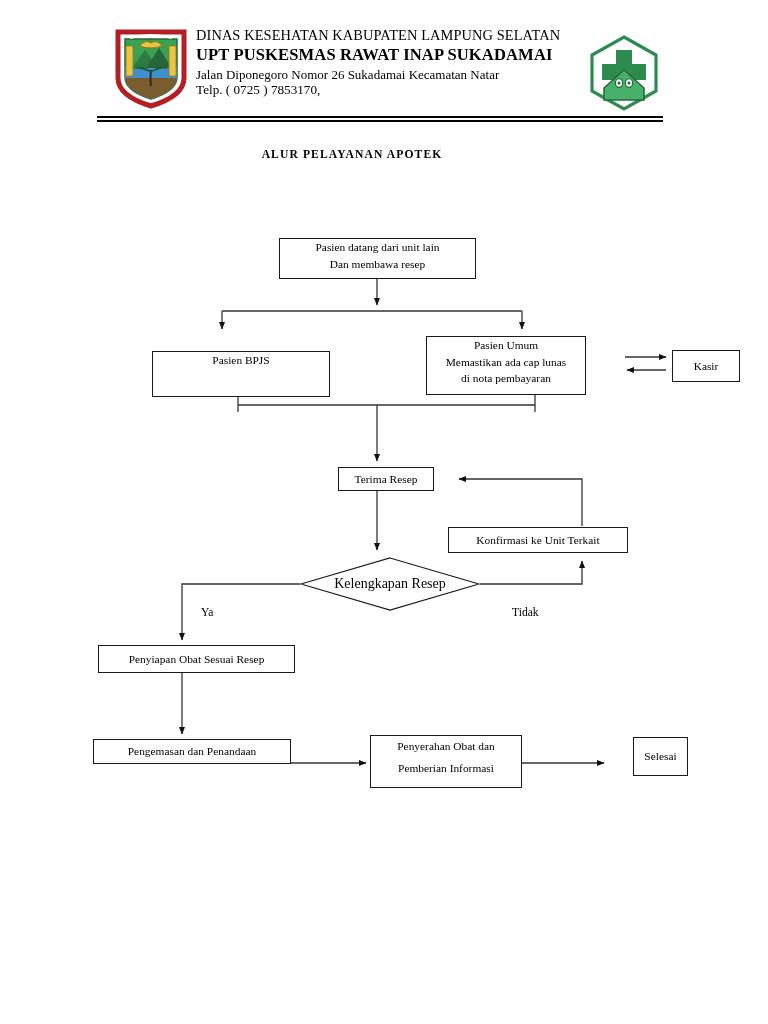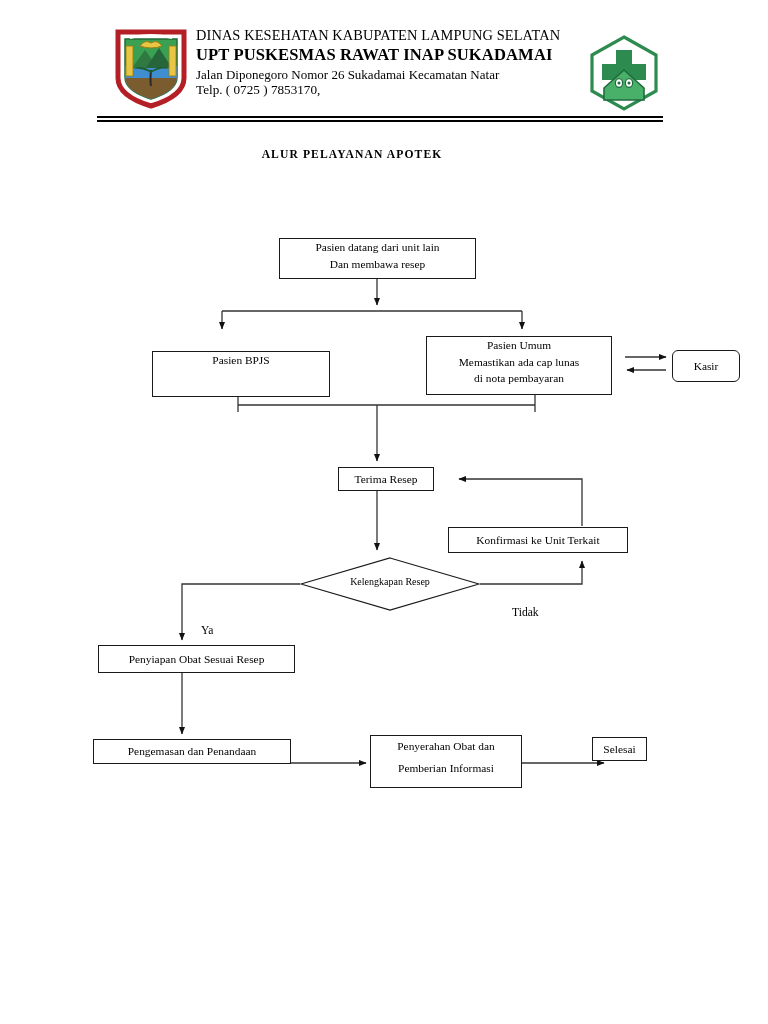--- a/index.html
+++ b/index.html
@@ -125,21 +125,21 @@
   #node-kelengkapan {
     position: absolute;
     left: 300px; top: 557px;
     width: 180px; height: 54px;
   }
   #node-kelengkapan .dia-label {
     position: absolute;
     left: 0; top: 19px;
     width: 180px;
     text-align: center;
-    font-size: 10px;
+    font-size: 14px;
   }
 
   .branch-label {
     position: absolute;
     font-size: 11.6px;
   }
 
   svg.lines {
     position: absolute;
     left: 0; top: 0;
@@ -234,58 +234,58 @@
 
   <div class="node" id="node-start" style="left:279px; top:238px; width:197px; height:41px;">
     <span class="node-text">Pasien datang dari unit lain</span>
     <span class="node-text">Dan membawa resep</span>
   </div>
 
   <div class="node" id="node-bpjs" style="left:152px; top:351px; width:178px; height:46px;">
     <span class="node-text">Pasien BPJS</span>
   </div>
 
-  <div class="node" id="node-umum" style="left:426px; top:336px; width:186px; height:59px;">
+  <div class="node" id="node-umum" style="left:426px; top:336px; width:160px; height:59px;">
     <span class="node-text">Pasien Umum</span>
     <span class="node-text">Memastikan ada cap lunas</span>
     <span class="node-text">di nota pembayaran</span>
   </div>
 
-  <div class="node vcenter" id="node-kasir" style="left:672px; top:350px; width:68px; height:32px;border-radius:6px;">
+  <div class="node vcenter" id="node-kasir" style="left:672px; top:350px; width:68px; height:32px;">
     <span class="node-text">Kasir</span>
   </div>
 
   <div class="node vcenter" id="node-terima" style="left:338px; top:467px; width:96px; height:24px;">
     <span class="node-text">Terima Resep</span>
   </div>
 
   <div class="node vcenter" id="node-konfirmasi" style="left:448px; top:527px; width:180px; height:26px;">
     <span class="node-text">Konfirmasi ke Unit Terkait</span>
   </div>
 
   <div id="node-kelengkapan">
     <svg viewBox="0 0 180 54" width="180" height="54">
       <polygon points="90,1 179,27 90,53 1,27" fill="#ffffff" stroke="#1a1a1a" stroke-width="1.2"></polygon>
     </svg>
     <span class="dia-label">Kelengkapan Resep</span>
   </div>
 
-  <span class="branch-label" style="left:201px; top:606px;margin-top:18px;">Ya</span>
+  <span class="branch-label" style="left:201px; top:606px;">Ya</span>
   <span class="branch-label" style="left:512px; top:606px;">Tidak</span>
 
   <div class="node vcenter" id="node-penyiapan" style="left:98px; top:645px; width:197px; height:28px;">
     <span class="node-text">Penyiapan Obat Sesuai Resep</span>
   </div>
 
   <div class="node vcenter" id="node-pengemasan" style="left:93px; top:739px; width:198px; height:25px;">
     <span class="node-text">Pengemasan dan Penandaan</span>
   </div>
 
   <div class="node" id="node-penyerahan" style="left:370px; top:735px; width:152px; height:53px; line-height:1.9;">
     <span class="node-text">Penyerahan Obat dan</span>
     <span class="node-text">Pemberian Informasi</span>
   </div>
 
-  <div class="node vcenter" id="node-selesai" style="left:592px; top:737px; width:55px; height:24px;">
+  <div class="node vcenter" id="node-selesai" style="left:633px; top:737px; width:55px; height:39px;">
     <span class="node-text">Selesai</span>
   </div>
 
 </div>
 
 </body></html>

